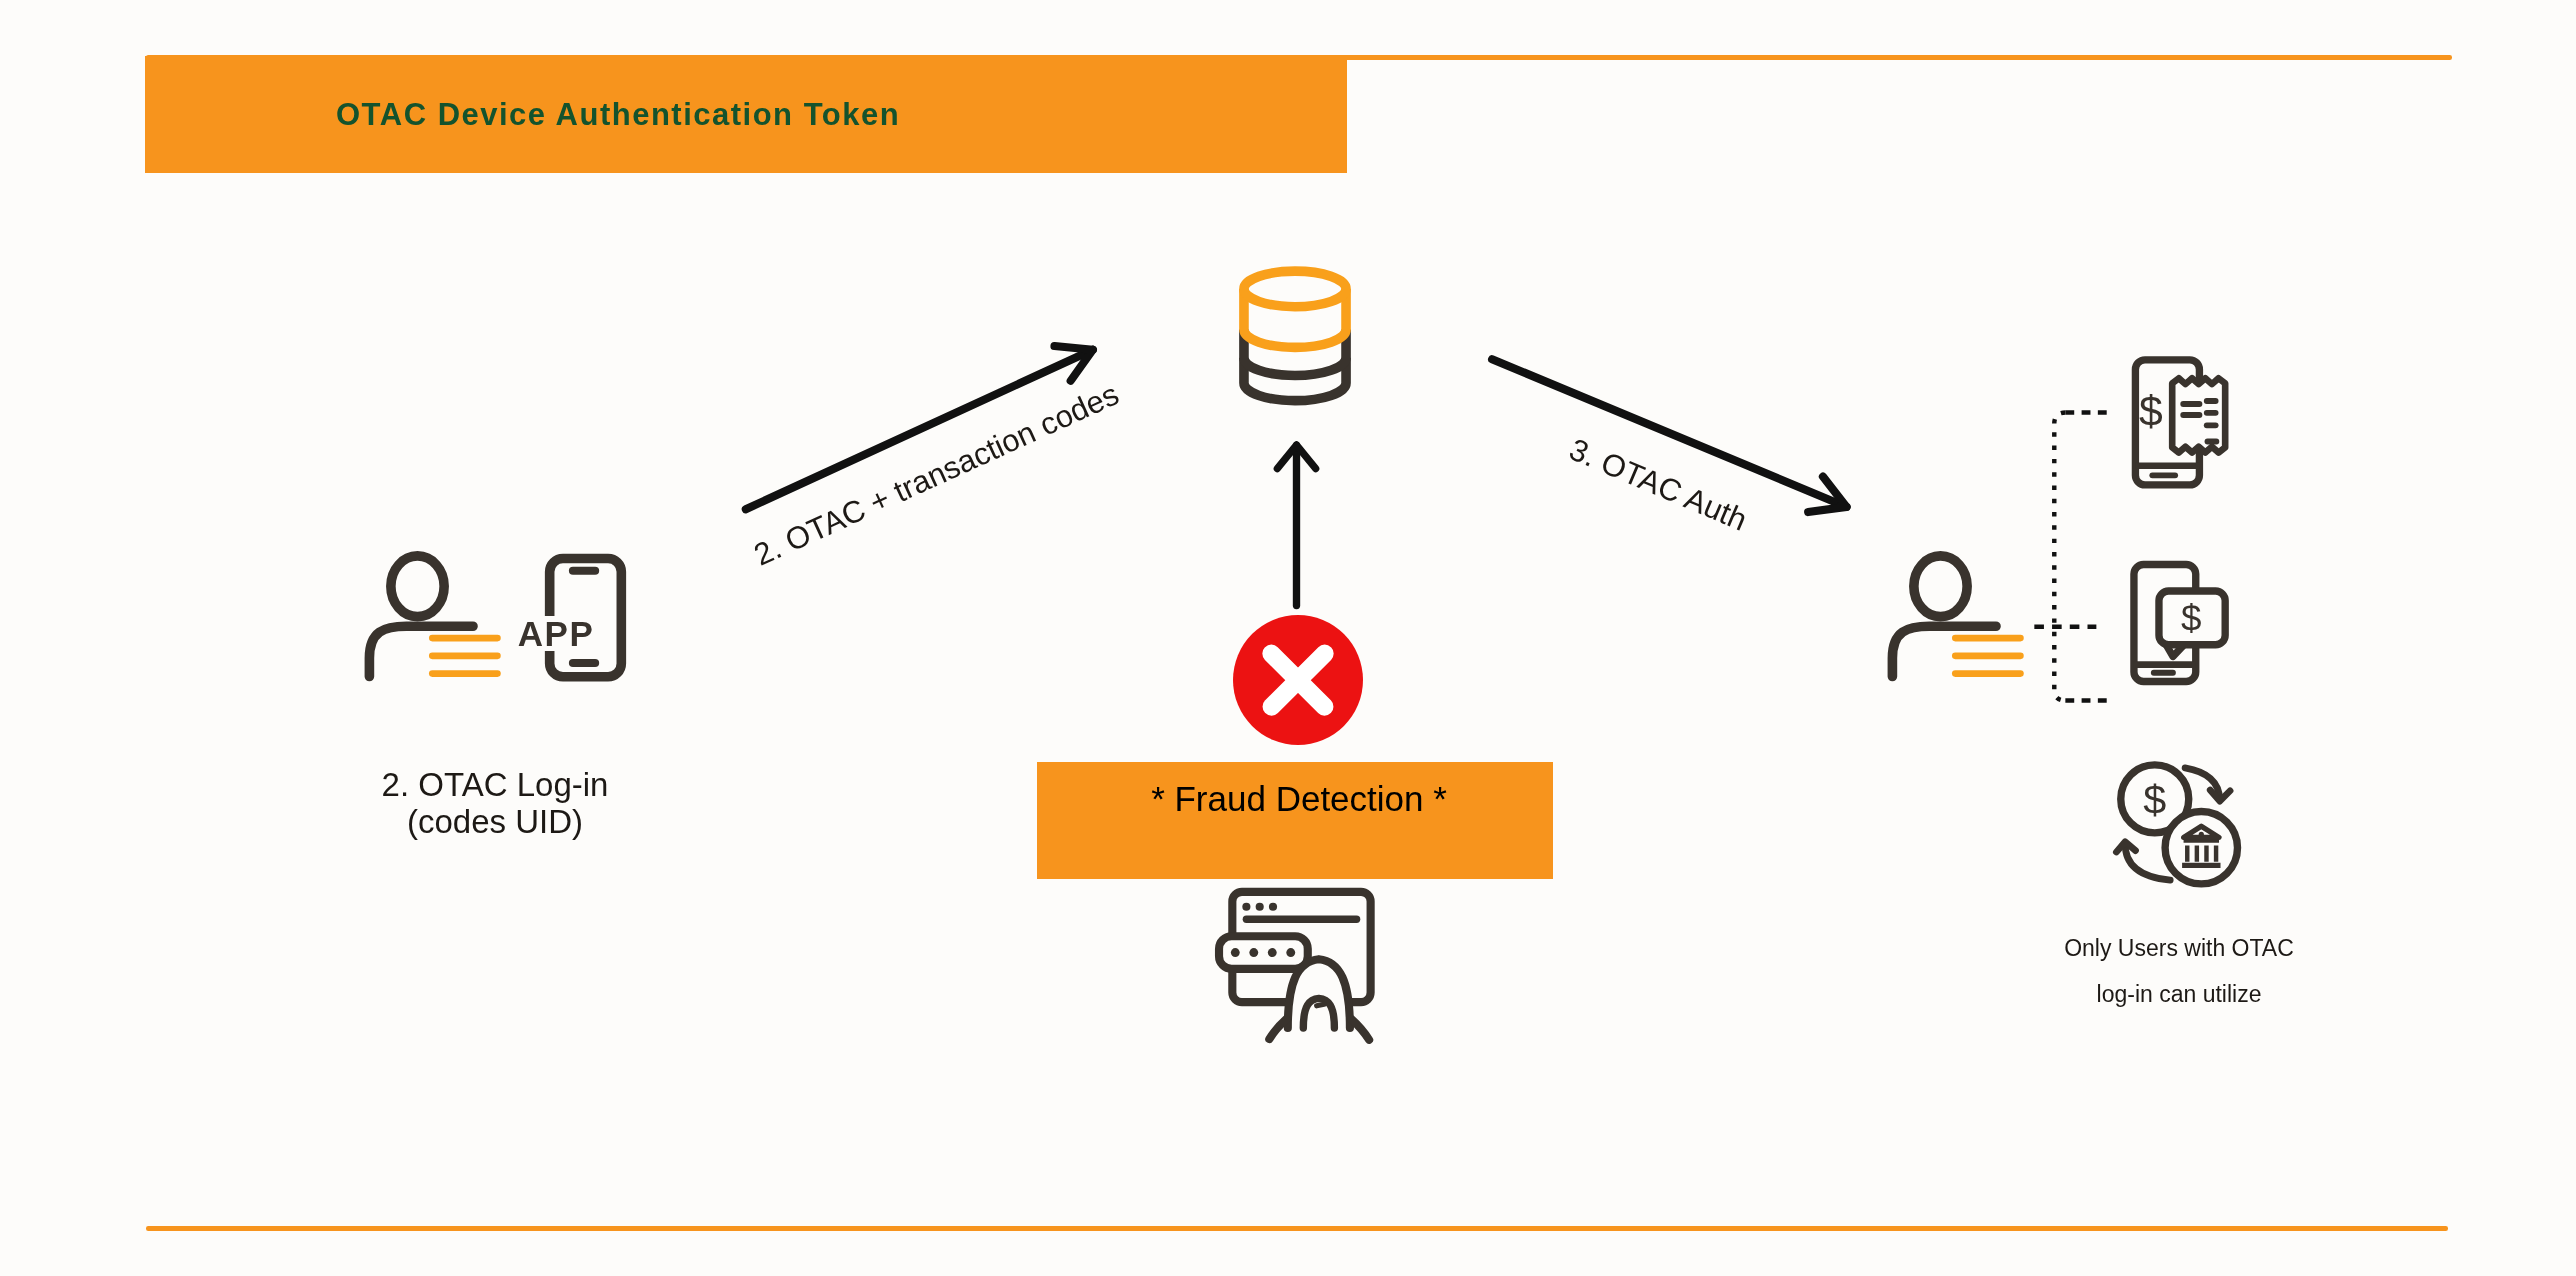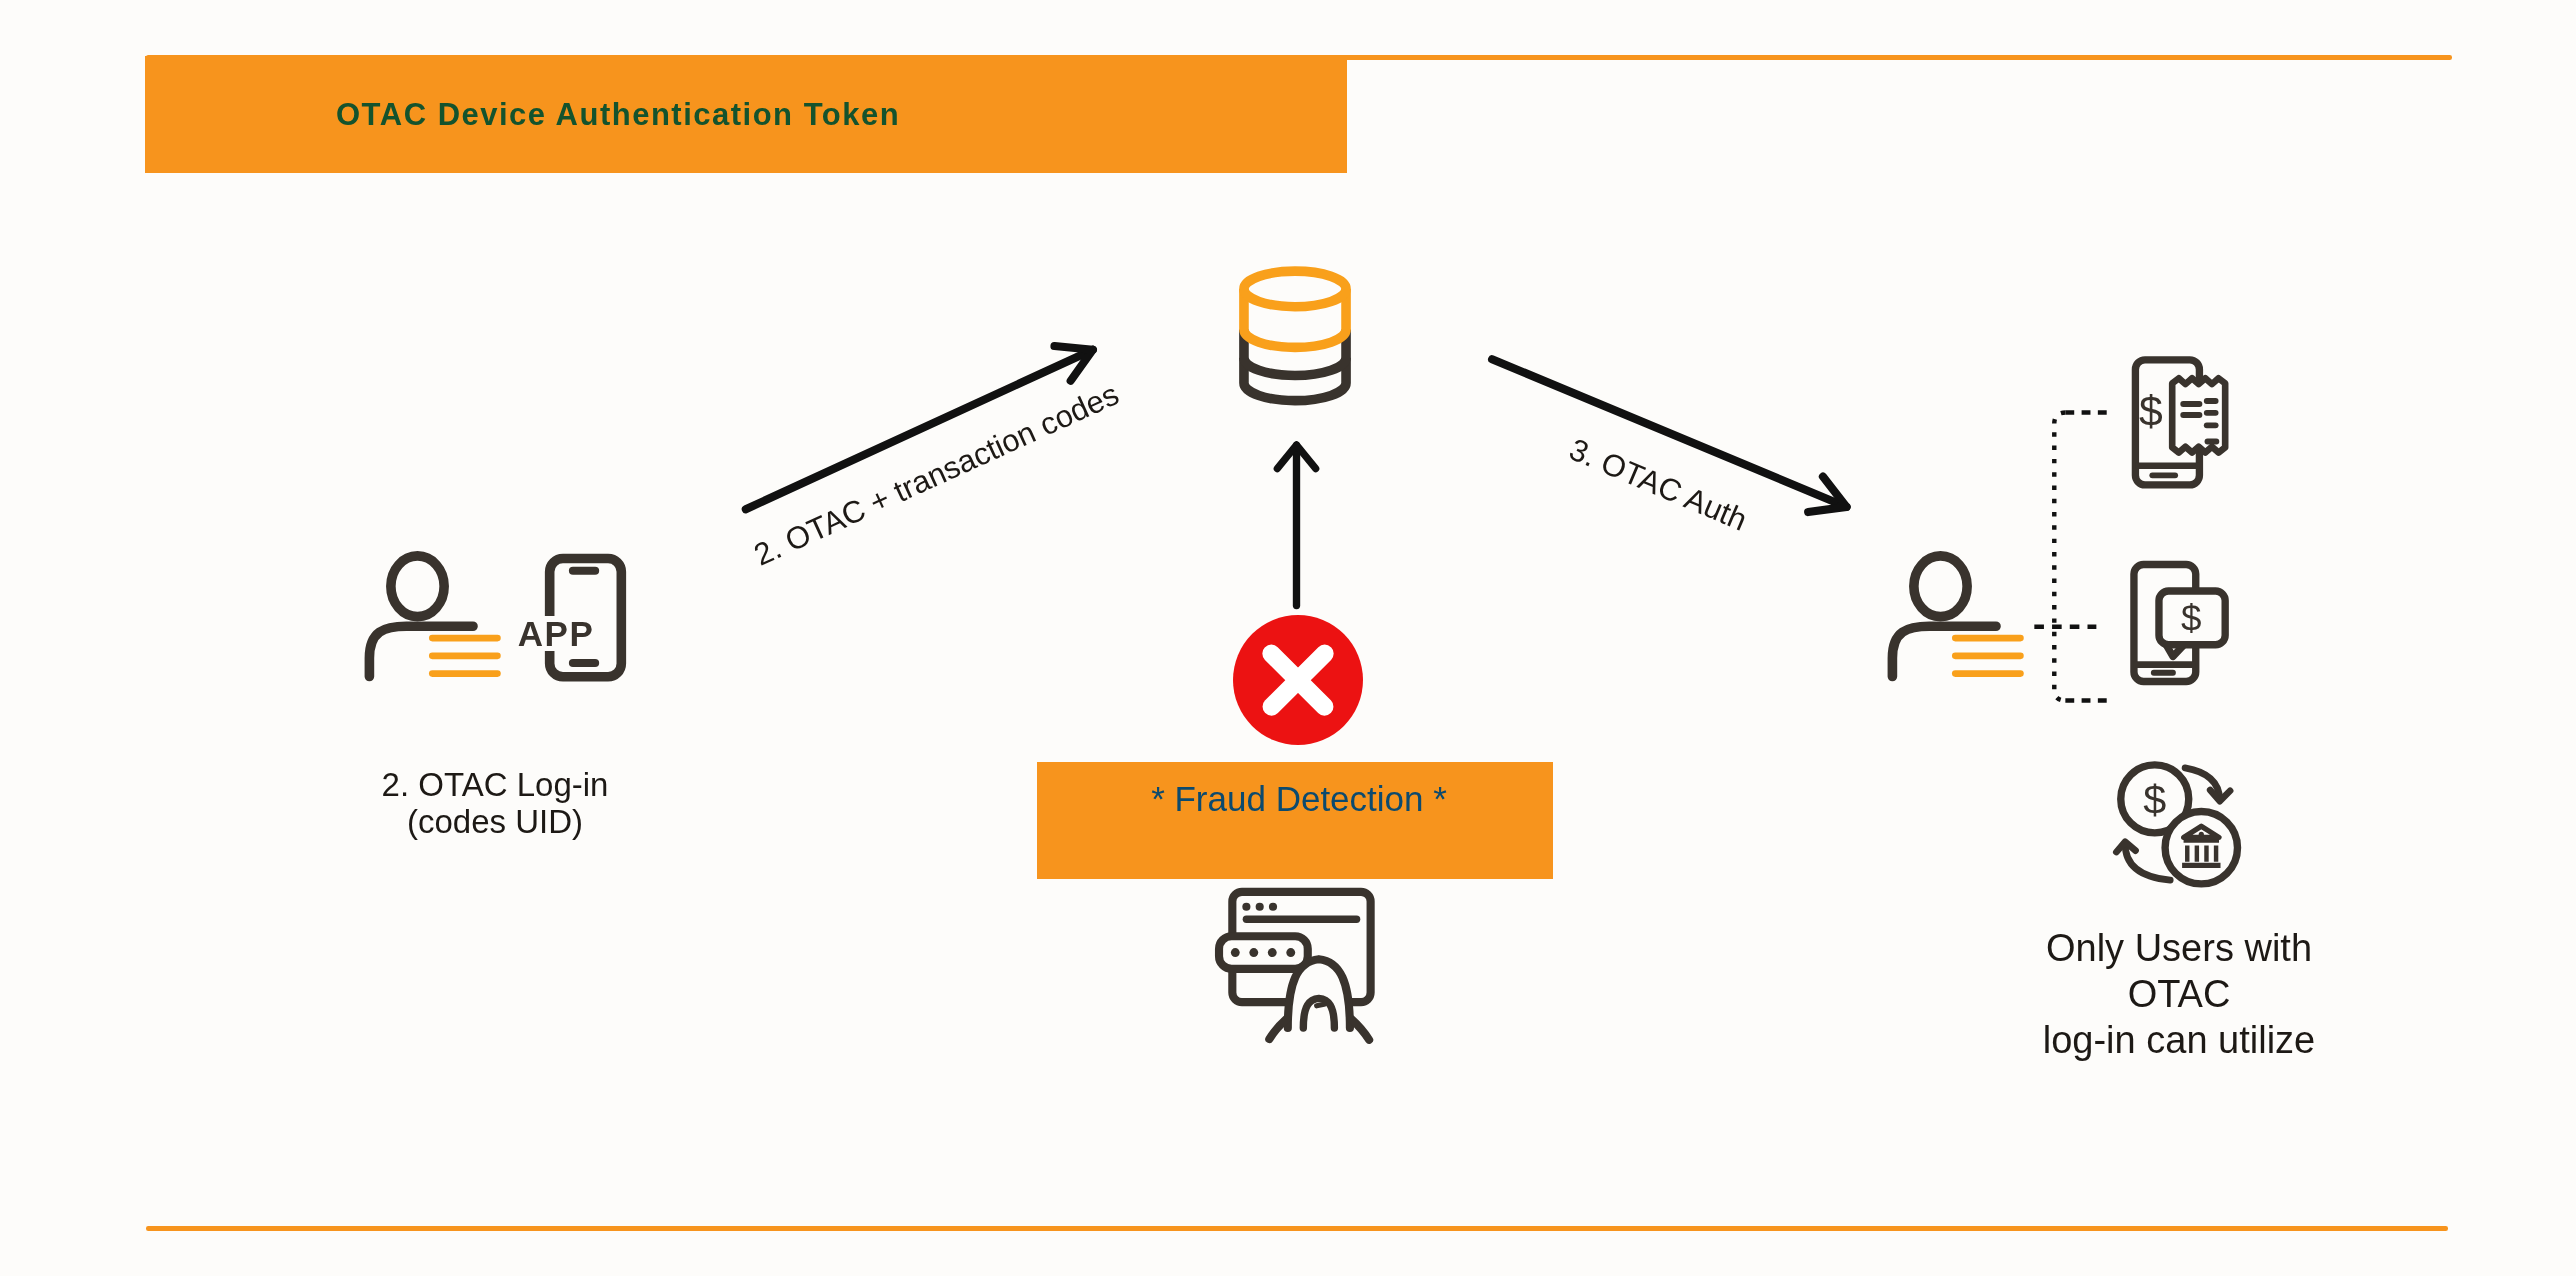--- a/index.html
+++ b/index.html
@@ -17,41 +17,41 @@
   .abs{position:absolute;}
   .hline{background:var(--orange);border-radius:2.2px;}
   .banner{background:var(--orange);}
   .banner-title{
     color:#14532d;font-weight:bold;font-size:31px;letter-spacing:1.5px;
     line-height:117px;padding-left:191px;white-space:nowrap;
   }
   .caption{
     text-align:center;font-size:33px;line-height:37px;color:var(--text);
   }
-  .caption-right{font-size:38px;line-height:46px;}
+  .caption-right{font-size:23px;line-height:46px;}
   .arrow-label{
     font-size:31px;color:var(--text);text-align:center;white-space:nowrap;
   }
   .app-label{
     font-weight:bold;font-size:35px;letter-spacing:1.5px;color:var(--ink);
     background:var(--bg);text-align:center;line-height:35px;
   }
   .redx{
     background:var(--red);border-radius:50%;
   }
   .redx .bar{
     position:absolute;left:50%;top:50%;width:93px;height:17.7px;border-radius:8.9px;
     background:#FFFFFF;
   }
   .redx .bar.a{transform:translate(-50%,-50%) rotate(45deg);}
   .redx .bar.b{transform:translate(-50%,-50%) rotate(-45deg);}
   .fraud-box{
     background:var(--orange);text-align:center;padding-top:17px;
   }
-  .fraud-box div{font-size:35px;line-height:40px;color:#0c4a6e;padding-left:8px;}
+  .fraud-box div{font-size:35px;line-height:40px;color:#000000;padding-left:8px;}
   svg{display:block;overflow:visible;}
   svg text{font-family:"Liberation Sans", sans-serif;fill:var(--ink);}
 </style>
 </head>
 <body>
 
 <div id="canvas">
 
   <div class="abs hline" style="left:146px;top:55px;width:2306px;height:5.2px;"></div>
 

